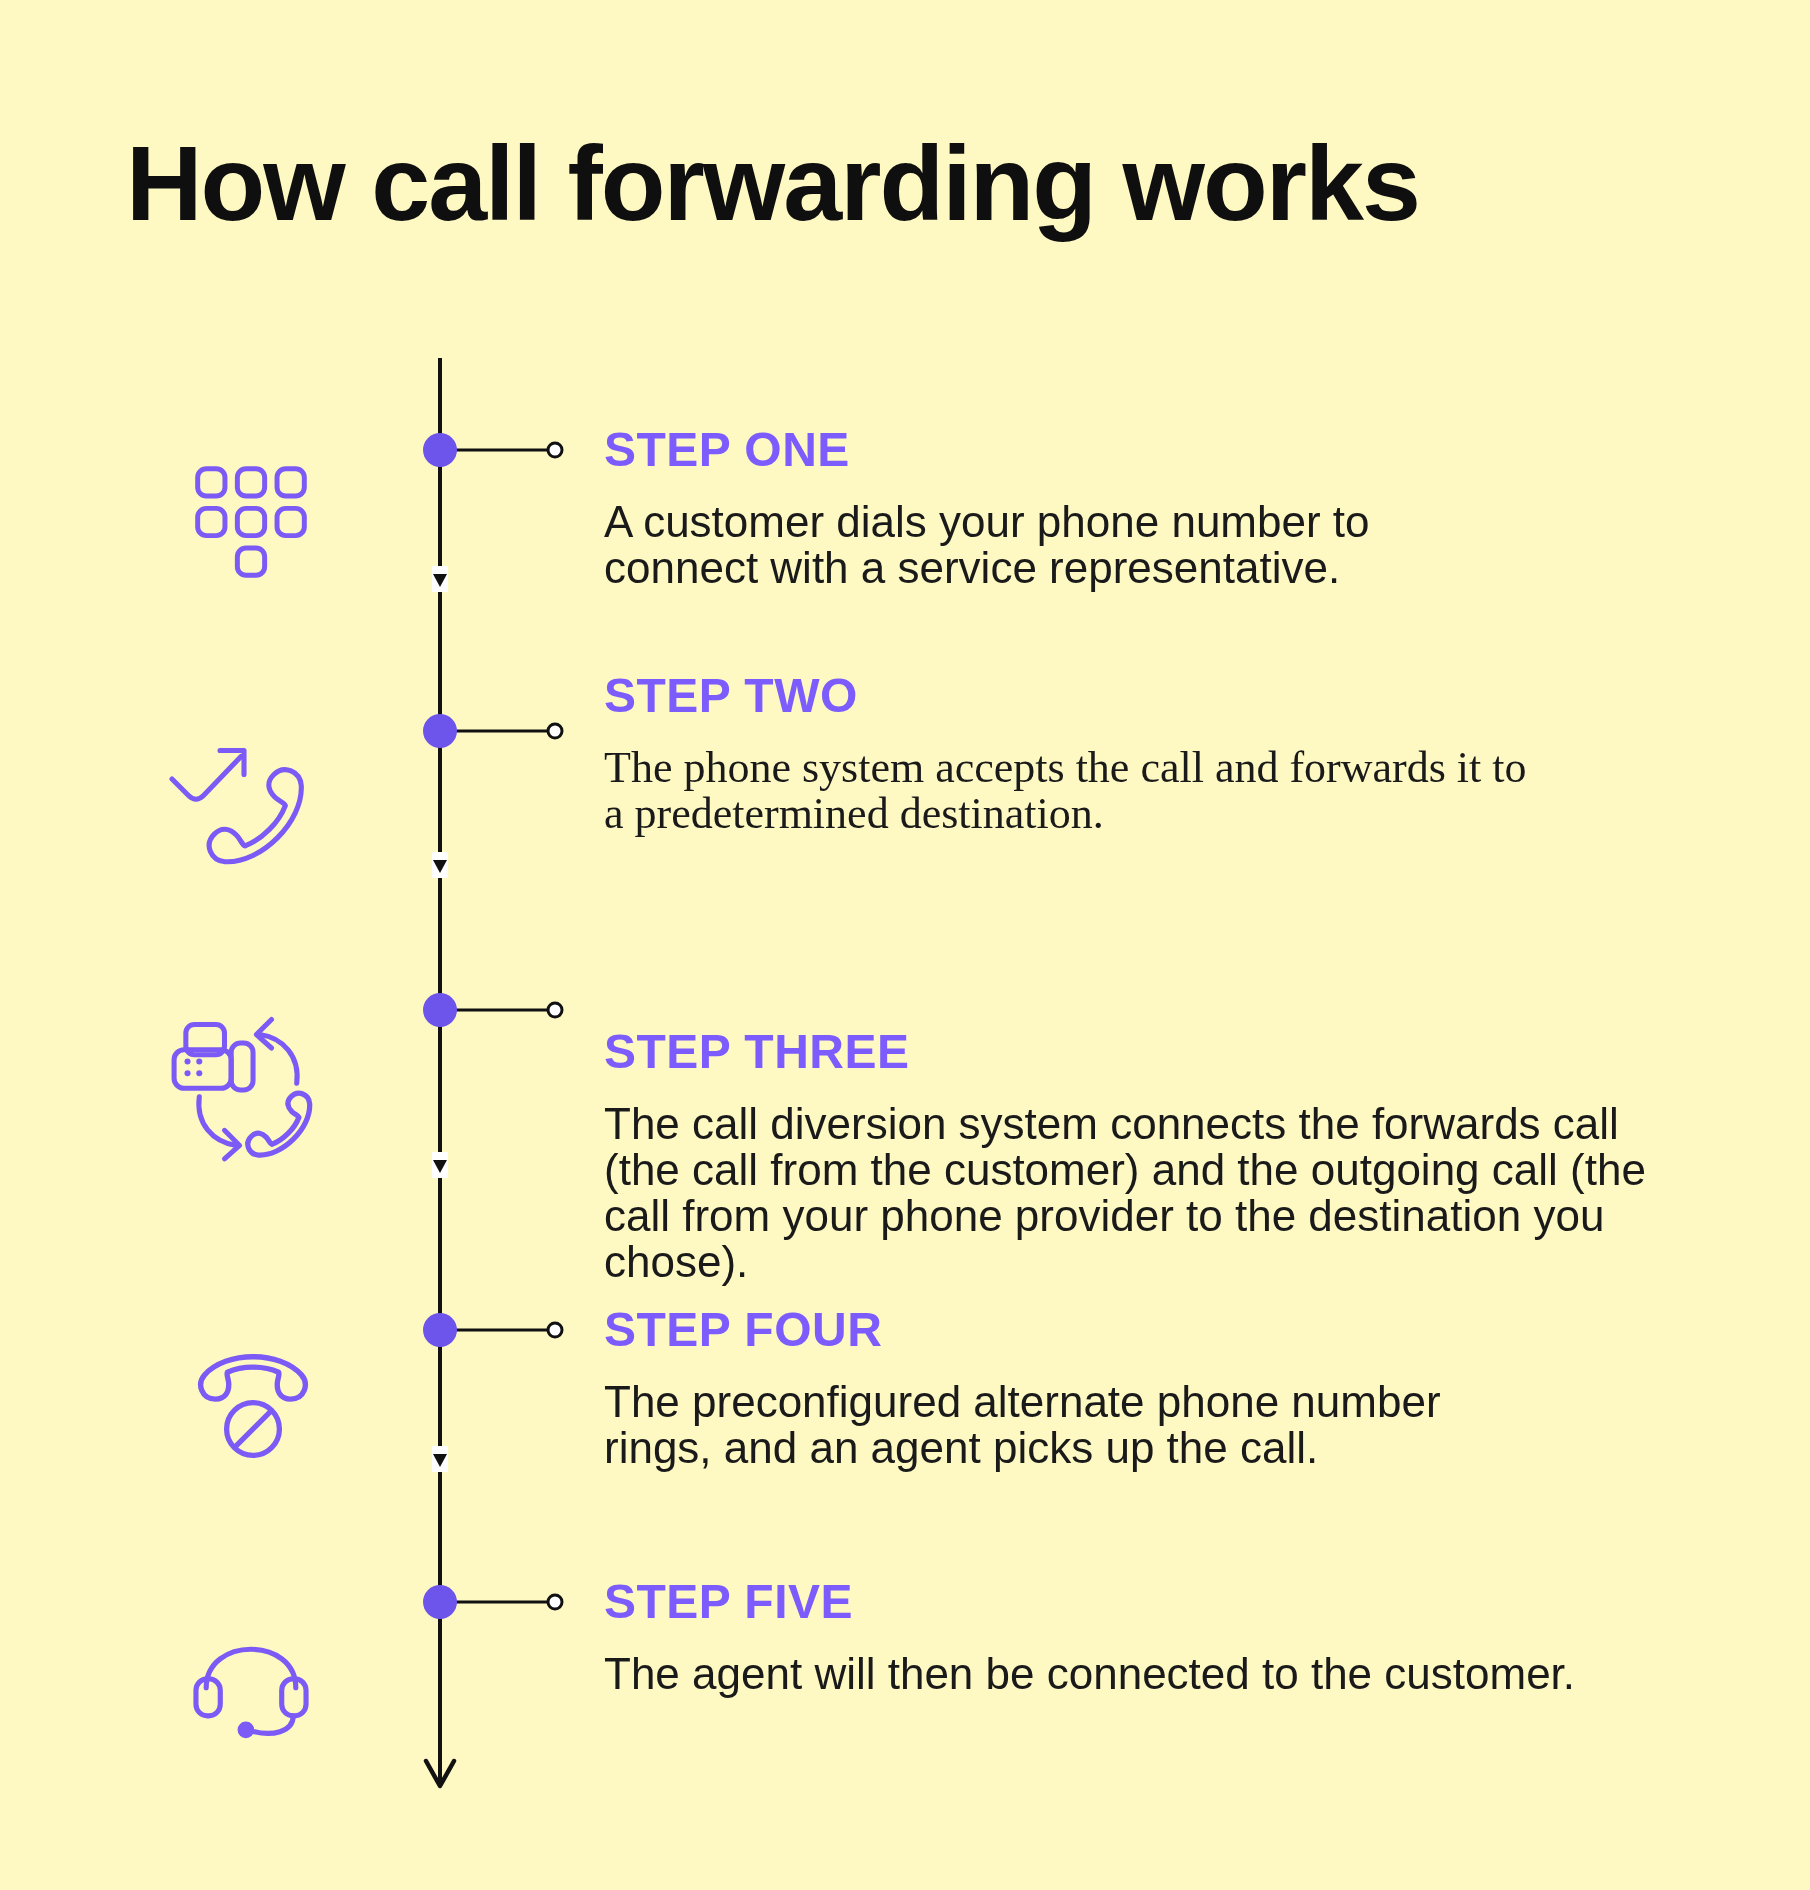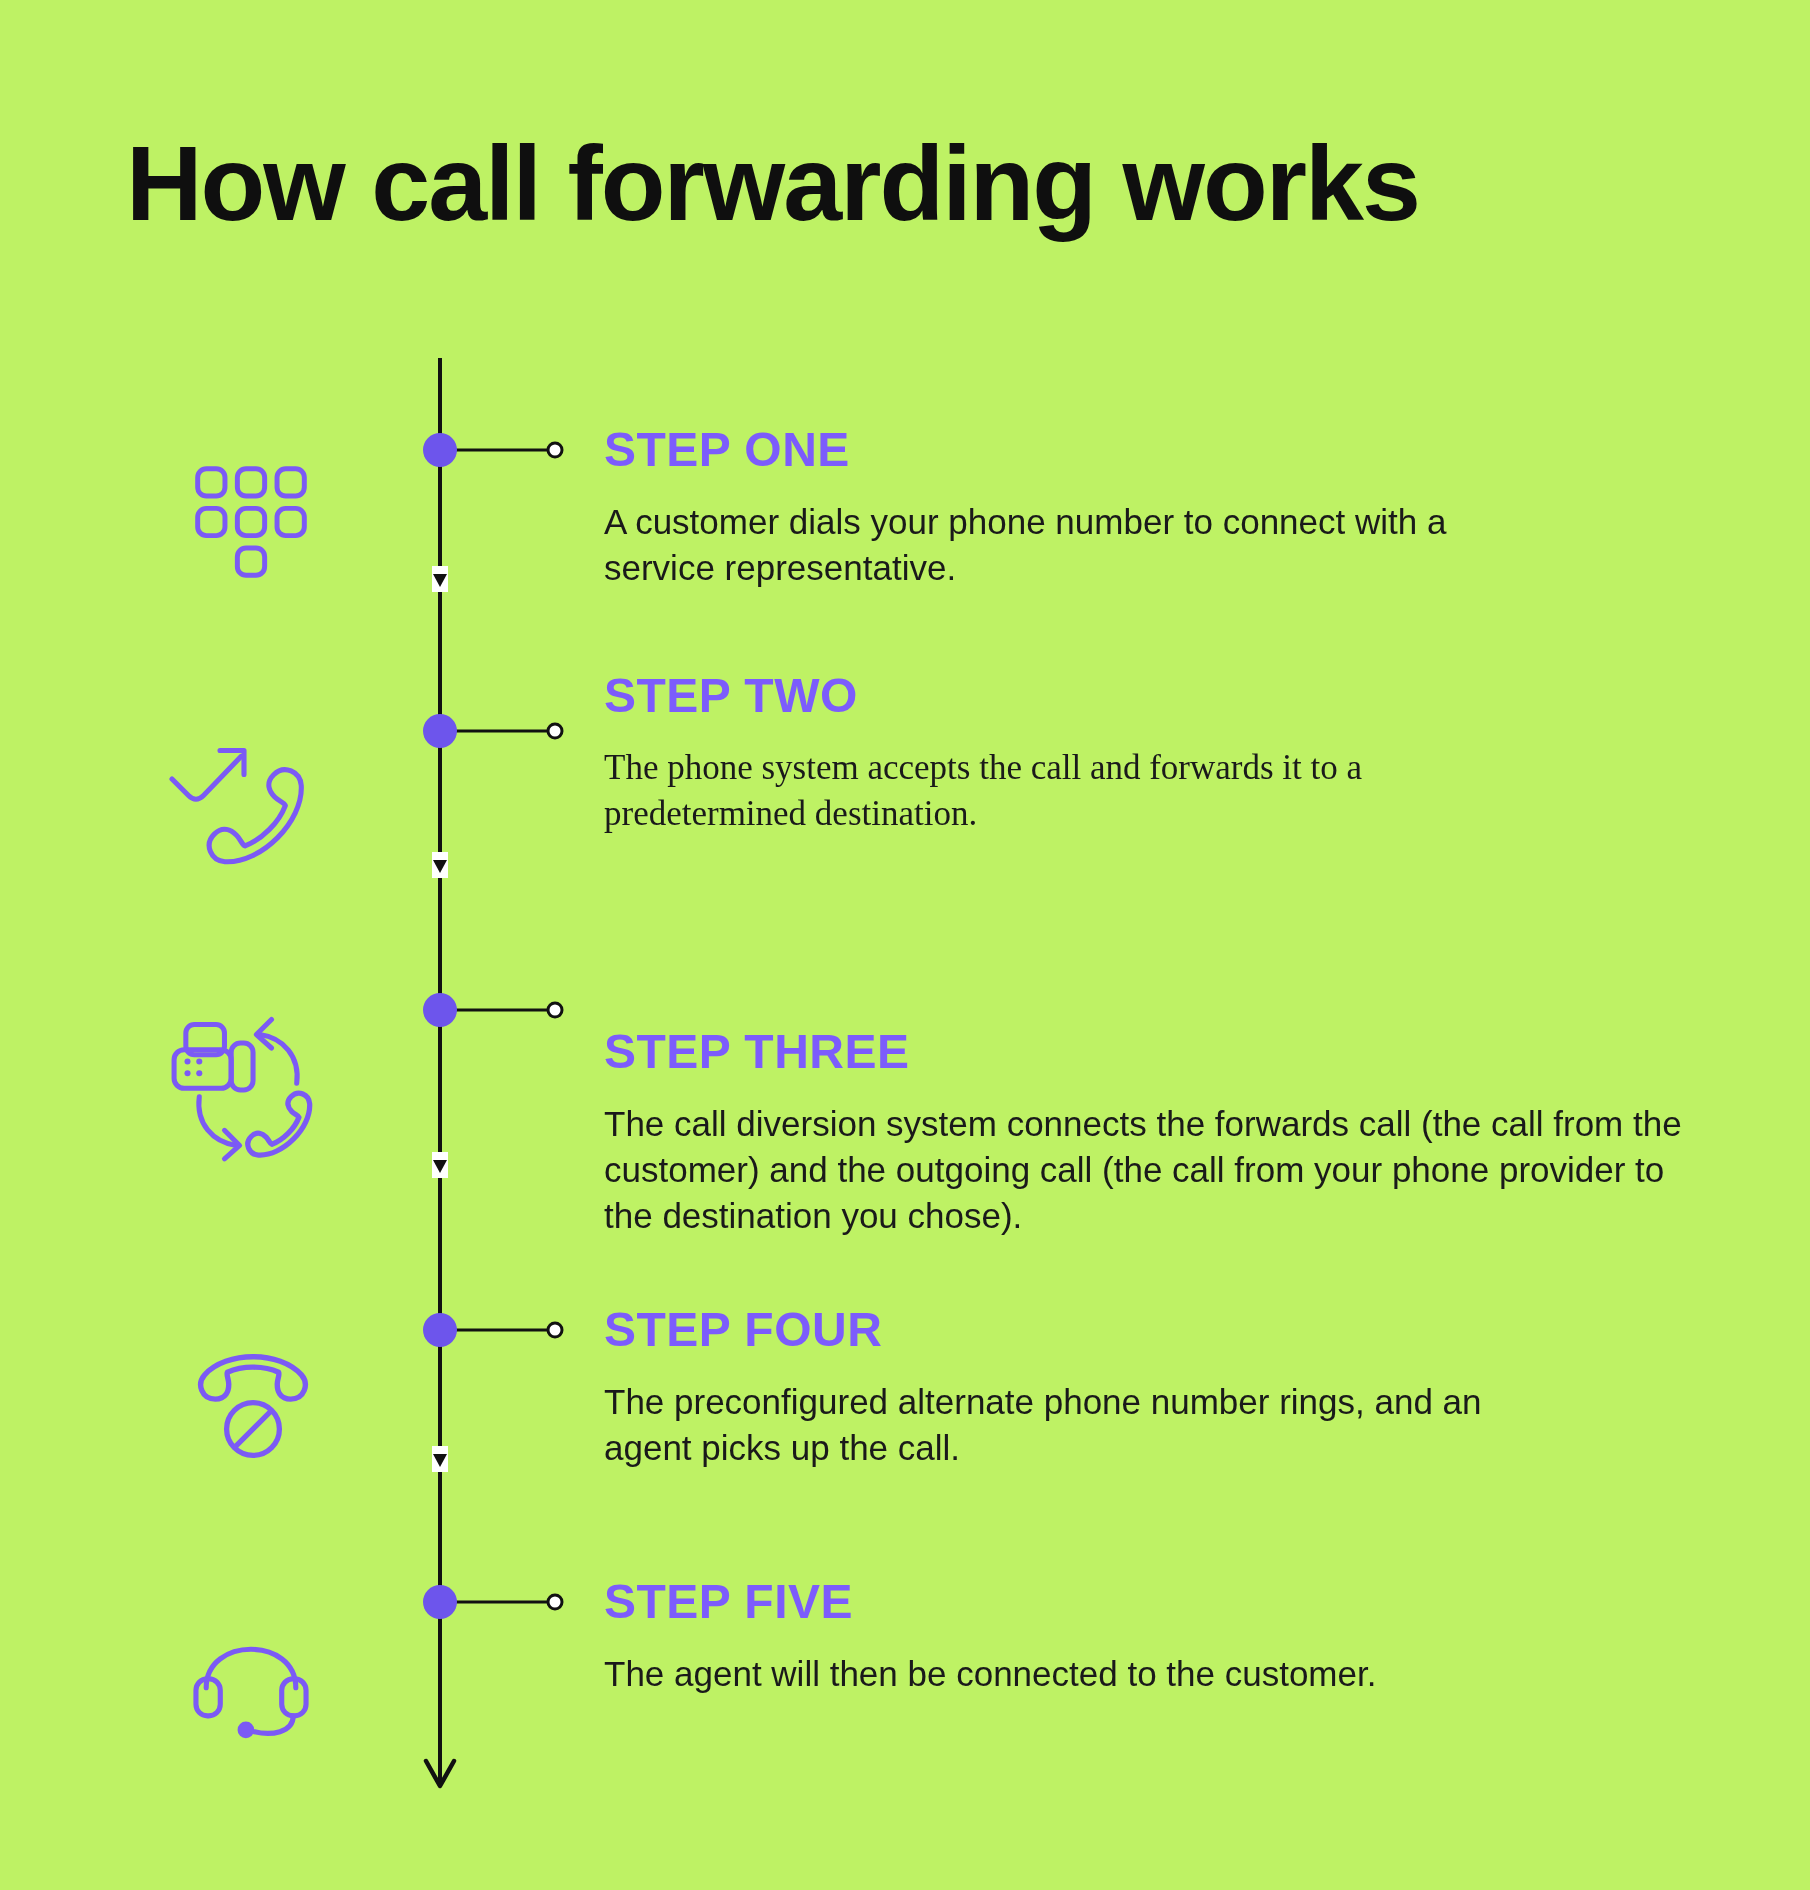--- a/index.html
+++ b/index.html
@@ -1,35 +1,35 @@
 <!DOCTYPE html>
 <html><head>
 <meta charset="utf-8">
 <style>
   html,body{margin:0;padding:0;background:#ffffff;}
   .canvas{
     position:relative;
     width:1810px;height:1890px;
-    background:#bef264;
+    background:#fef9c3;
     font-family:"Liberation Sans", sans-serif;
     overflow:hidden;
   }
   .page-title{
     position:absolute;left:126px;top:130px;
     font-size:106px;font-weight:800;letter-spacing:-2px;
     color:#0f0f0f;line-height:1;margin:0;white-space:nowrap;
   }
   .timeline-svg{position:absolute;left:420px;top:350px;}
   .step{position:absolute;left:604px;}
   .step-label{
     font-size:48px;font-weight:700;letter-spacing:.5px;
     color:#7c5cfc;line-height:54px;margin:0;
   }
   .step-desc{
-    font-size:35px;font-weight:400;color:#1a1a1a;
+    font-size:44px;font-weight:400;color:#1a1a1a;
     line-height:46px;margin:22px 0 0 0;
   }
   .s1{top:423px;} .s1 .step-desc{max-width:900px;}
   .s2{top:669px;} .s2 .step-desc{max-width:930px;font-family:Liberation Serif, serif;}
   .s3{top:1025px;} .s3 .step-desc{max-width:1080px;}
   .s4{top:1303px;} .s4 .step-desc{max-width:920px;}
   .s5{top:1575px;} .s5 .step-desc{max-width:1150px;}
   .icon{position:absolute;}
   .i1{left:189px;top:460px;}
   .i2{left:160px;top:722px;}

